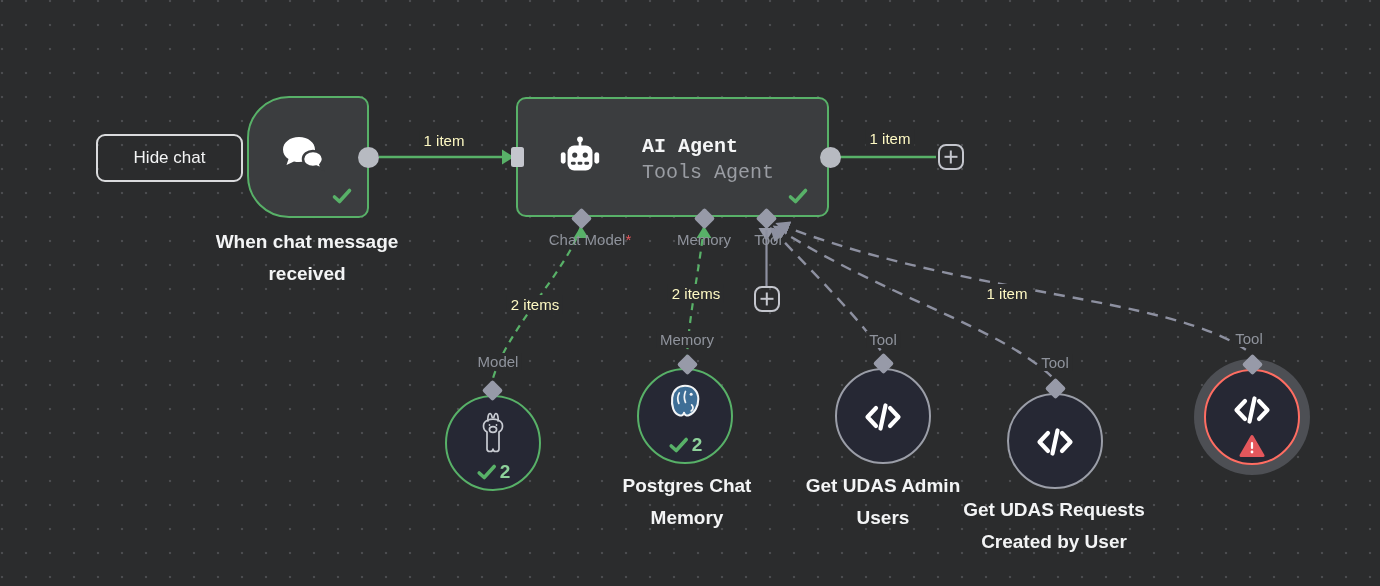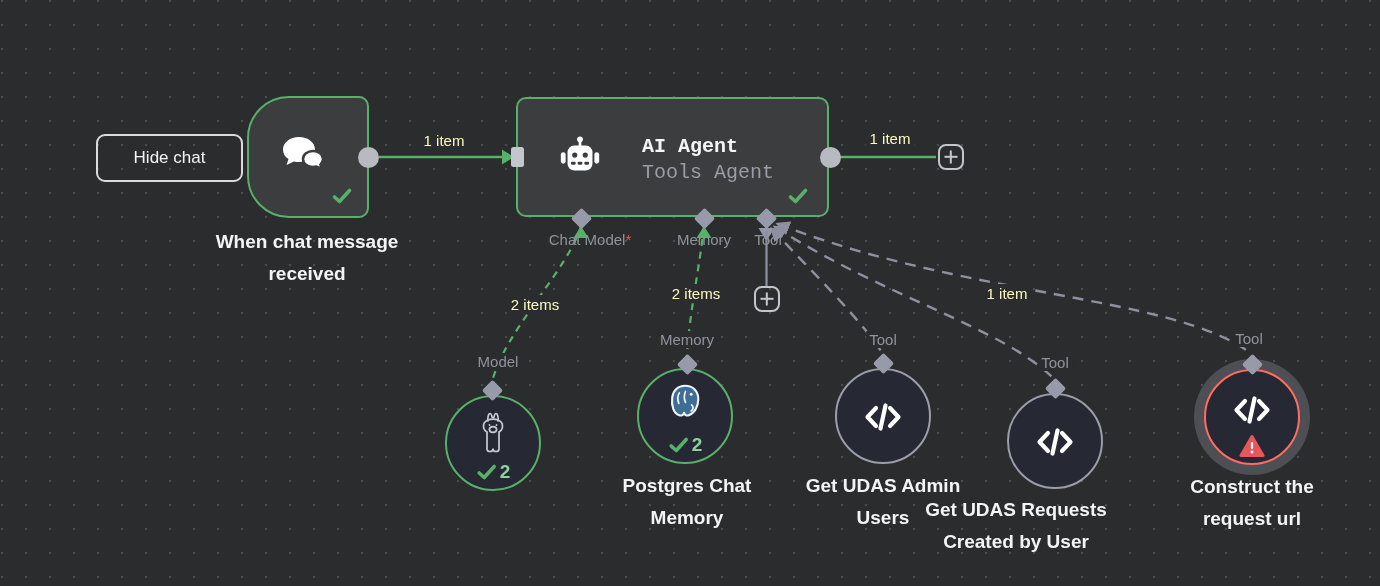--- a/index.html
+++ b/index.html
@@ -212,31 +212,30 @@
 
   <div class="conn-label masked" style="left:1055px;top:354px;">Tool</div>
   <div class="diamond" style="left:1047.5px;top:380.5px;"></div>
   <div class="node-circle border-gray" style="left:1007px;top:393px;">
     <svg class="circle-icon" style="top:26px;" width="42" height="42" viewBox="0 0 42 42" fill="none" stroke="#ffffff" stroke-width="4.2" stroke-linecap="round" stroke-linejoin="round">
       <path d="M14 12 L5.5 21 L14 30"></path>
       <path d="M28 12 L36.5 21 L28 30"></path>
       <path d="M23.5 9.5 L18.5 32.5"></path>
     </svg>
   </div>
-  <div class="node-name" style="left:1016px;top:494px;width:190px;">Get UDAS Requests Created by User</div>
+  <div class="node-name" style="left:1054px;top:494px;width:190px;">Get UDAS Requests Created by User</div>
 
   <div class="conn-label masked" style="left:1249px;top:330px;">Tool</div>
   <div class="diamond" style="left:1244.5px;top:356.5px;"></div>
   <div class="node-circle border-red" style="left:1204px;top:369px;">
     <svg class="circle-icon" style="top:18px;" width="42" height="42" viewBox="0 0 42 42" fill="none" stroke="#ffffff" stroke-width="4.2" stroke-linecap="round" stroke-linejoin="round">
       <path d="M14 12 L5.5 21 L14 30"></path>
       <path d="M28 12 L36.5 21 L28 30"></path>
       <path d="M23.5 9.5 L18.5 32.5"></path>
     </svg>
     <svg class="warn-icon" width="26" height="24" viewBox="0 0 26 24">
       <path d="M13 2.5 L24 21.5 H2 Z" fill="#e4575c" stroke="#e4575c" stroke-width="3" stroke-linejoin="round"></path>
       <rect x="11.9" y="8" width="2.2" height="7" rx="1.1" fill="#ffffff"></rect>
       <circle cx="13" cy="18" r="1.4" fill="#ffffff"></circle>
     </svg>
   </div>
-  <div class="node-name" style="left:1252px;top:471px;width:150px;">Construct the request url</div>
 
 </div>
 
 </body></html>

